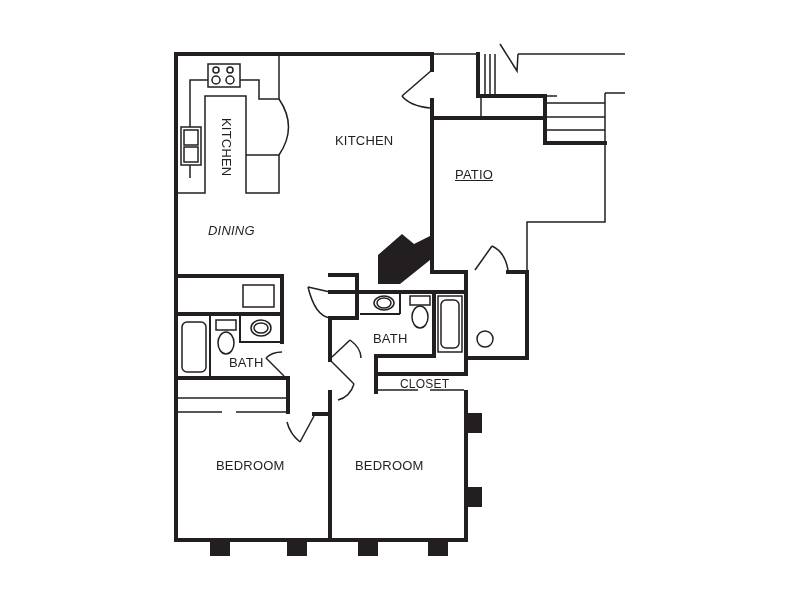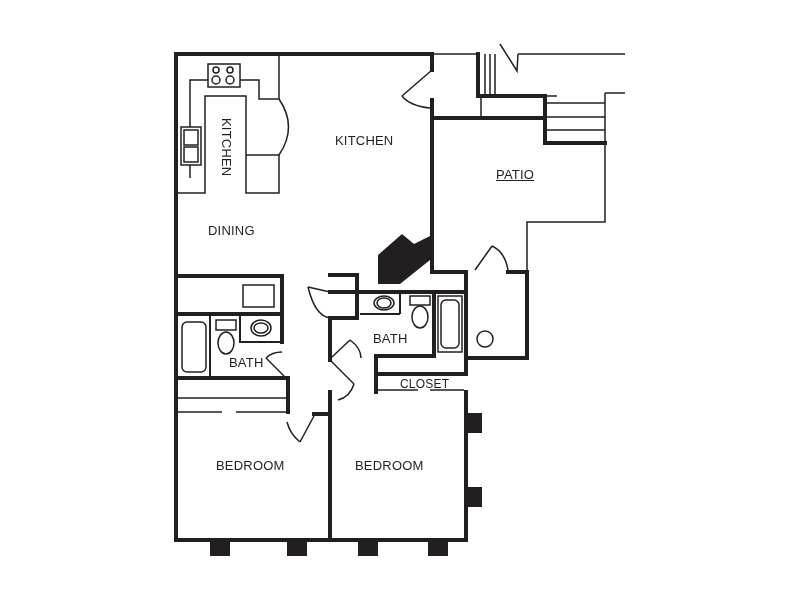--- a/index.html
+++ b/index.html
@@ -156,19 +156,19 @@
     <rect class="solid" x="287" y="540" width="20" height="16"></rect>
     <rect class="solid" x="358" y="540" width="20" height="16"></rect>
     <rect class="solid" x="428" y="540" width="20" height="16"></rect>
     <rect class="solid" x="466" y="413" width="16" height="20"></rect>
     <rect class="solid" x="466" y="487" width="16" height="20"></rect>
   </g>
 </svg>
 
 <div class="lbl vert" style="left:219px; top:118px;">KITCHEN</div>
 <div class="lbl" style="left:335px; top:133px;">KITCHEN</div>
-<div class="lbl" style="left:208px; top:223px;">DINING</div>
-<div class="lbl" style="left:496px; top:167px;text-decoration:underline;">PATIO</div>
+<div class="lbl" style="left:208px; top:223px;font-style:italic;">DINING</div>
+<div class="lbl" style="left:455px; top:167px;text-decoration:underline;">PATIO</div>
 <div class="lbl" style="left:229px; top:355px;">BATH</div>
 <div class="lbl" style="left:373px; top:331px;">BATH</div>
 <div class="lbl small" style="left:400px; top:361px;margin-top:16px;">CLOSET</div>
 <div class="lbl" style="left:216px; top:458px;">BEDROOM</div>
 <div class="lbl" style="left:355px; top:458px;">BEDROOM</div>
 
 </body></html>

